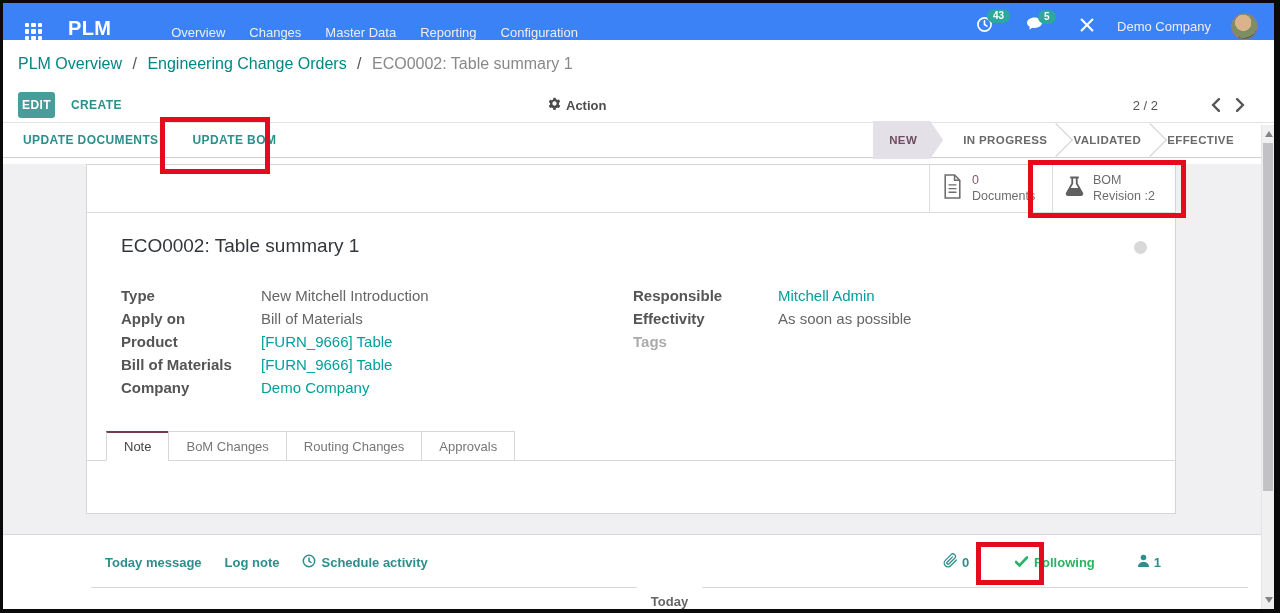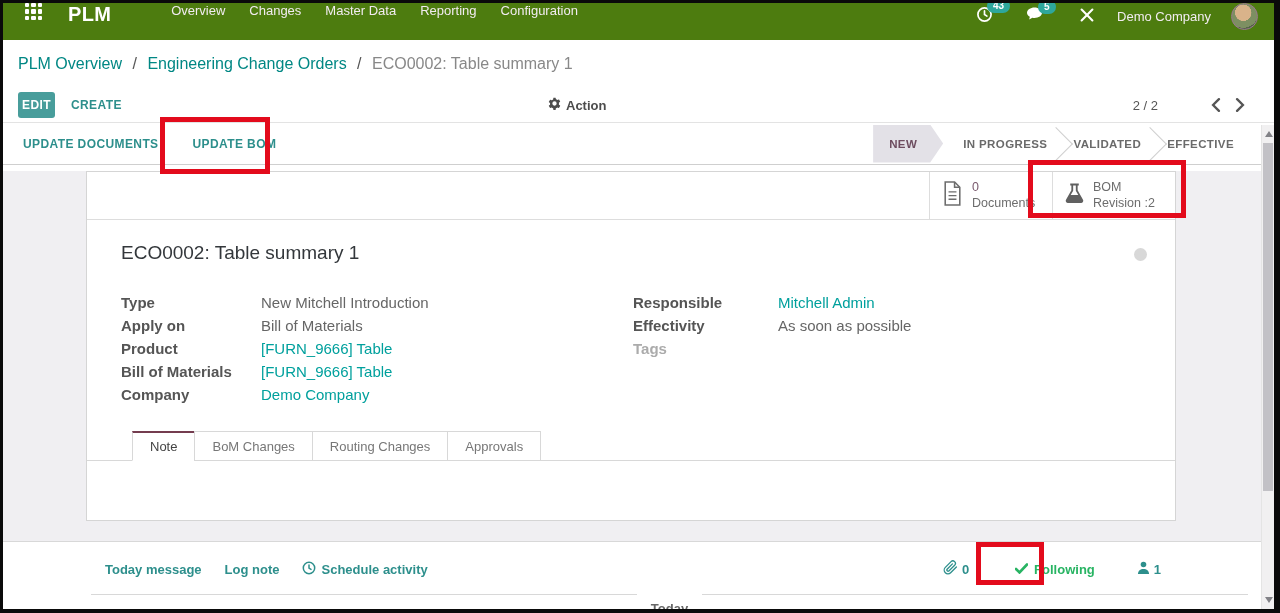--- a/index.html
+++ b/index.html
@@ -5,21 +5,21 @@
   * { box-sizing: border-box; margin: 0; padding: 0; }
   body { font-family: "Liberation Sans", sans-serif; background: #fff; }
   .page {
     position: relative; width: 1280px; height: 613px;
     border-top: 3px solid #0a0a0a; border-left: 3px solid #0a0a0a;
     border-right: 6px solid #0a0a0a; border-bottom: 4px solid #0a0a0a;
     overflow: hidden; background: #fff;
   }
 
   
-  .navbar { height: 37px; background: #4d7c0f; display: flex; align-items: flex-start; color: #fff; }
+  .navbar { height: 37px; background: #3b82f6; display: flex; align-items: flex-end; color: #fff; }
   .apps-grid { width: 17px; height: 17px; display: grid; grid-template-columns: repeat(3,1fr); gap: 2px; margin-left: 22px; cursor: pointer; }
   .apps-grid span { background: #fff; border-radius: 1px; }
   .brand { font-size: 20px; font-weight: bold; margin-left: 26px; letter-spacing: .3px; }
   .nav-menu { display: flex; gap: 24px; margin-left: 60px; font-size: 13px; }
   .nav-menu div { cursor: pointer; color: #f2ecf1; }
   .nav-right { margin-left: auto; display: flex; align-items: center; margin-right: 16px; }
   .nav-icon-wrap { position: relative; margin-right: 34px; cursor: pointer; display: flex; align-items: center; }
   .nav-badge { position: absolute; top: -7px; left: 11px; background: #2EA79C; color: #fff; font-size: 10px; font-weight: bold; border-radius: 9px; padding: 2px 6px; line-height: 1; }
   .tools-x { margin-right: 22px; }
   .company-name { font-size: 13px; color: #f2ecf1; margin-right: 20px; }
@@ -36,21 +36,21 @@
   .control-row { height: 34px; position: relative; display: flex; align-items: center; padding-left: 15px; }
   .btn-edit { background: #489D9B; color: #fff; font-size: 12px; font-weight: bold; letter-spacing: .4px;
     border: none; border-radius: 3px; padding: 6px 4px; cursor: pointer; }
   .btn-create { color: #2d8f8c; font-size: 12px; font-weight: bold; letter-spacing: .4px; background: none; border: none; margin-left: 16px; cursor: pointer; }
   .action-menu { position: absolute; left: 545px; display: flex; align-items: center; gap: 5px; font-size: 13px; font-weight: bold; color: #4c4c4c; cursor: pointer; }
   .pager { position: absolute; right: 22px; display: flex; align-items: center; }
   .pager-value { font-size: 13px; color: #555; margin-right: 46px; }
   .pager-arrow { cursor: pointer; display: flex; align-items: center; padding: 2px 7px; }
 
   
-  .statusbar { height: 43px; border-top: 1px solid #e3e3e3; border-bottom: 1px solid #cfcfcf;
+  .statusbar { height: 36px; border-top: 1px solid #e3e3e3; border-bottom: 1px solid #cfcfcf;
     display: flex; align-items: center; background: #fff; }
   .sb-buttons { display: flex; gap: 34px; padding-left: 20px; }
   .sb-btn { color: #2d8f8c; font-size: 12px; font-weight: bold; letter-spacing: .4px; background: none; border: none; cursor: pointer; }
   .stages { margin-left: auto; display: flex; align-items: center; height: 100%; padding-right: 26px; }
   .stage { font-size: 11.5px; font-weight: bold; letter-spacing: .4px; color: #6a6a6a; padding: 0 14px; cursor: pointer; white-space: nowrap; }
   .stage.active { background: #e3e1e7; color: #6E4D60; height: 38px; line-height: 38px; padding: 0 26px 0 16px;
     clip-path: polygon(0 0, calc(100% - 13px) 0, 100% 50%, calc(100% - 13px) 100%, 0 100%); margin-right: 6px; }
   .stage-sep { width: 24px; height: 24px; border-top: 1px solid #cfcfcf; border-right: 1px solid #cfcfcf;
     transform: rotate(45deg); margin: 0 -9px 0 -17px; flex: none; }
 
@@ -66,21 +66,21 @@
   .fields { display: flex; margin: 27px 0 0 34px; }
   .fcol-left { width: 512px; }
   .fcol-right { width: 500px; }
   .frow { display: flex; height: 23px; align-items: center; font-size: 15px; }
   .flabel { width: 140px; font-weight: bold; color: #555; flex: none; }
   .fcol-right .flabel { width: 145px; }
   .flabel.muted { color: #ababab; }
   .fvalue { color: #666; }
   .fvalue.link { color: #00A09D; cursor: pointer; }
 
-  .tabs { display: flex; padding-left: 45px; margin-top: 25px; border-bottom: 1px solid #d8d8d8; }
+  .tabs { display: flex; padding-left: 19px; margin-top: 32px; border-bottom: 1px solid #d8d8d8; }
   .tab { font-size: 13px; color: #777; padding: 7px 17px 6px; border: 1px solid #d8d8d8; margin-left: -1px; margin-bottom: -1px; background: #fff; cursor: pointer; }
   .tab.active { color: #444; border-top: 2px solid #743C4F; border-bottom: 1px solid #fff; margin-left: 0; padding-top: 6px; }
 
   
   .chatter { height: 77px; background: #fff; border-top: 1px solid #d8d8d8; position: relative; }
   .chat-row { display: flex; align-items: center; margin: 18px 113px 0 102px; }
   .chat-btn { color: #2d8f8c; font-size: 13px; font-weight: bold; background: none; border: none; cursor: pointer; display: flex; align-items: center; gap: 5px; margin-right: 23px; }
   .chat-right { margin-left: auto; display: flex; align-items: center; }
   .attach { display: flex; align-items: center; gap: 4px; color: #2d8f8c; font-size: 13px; font-weight: bold; cursor: pointer; }
   .following { display: flex; align-items: center; gap: 6px; color: #28B463; font-size: 13px; font-weight: bold; margin-left: 46px; cursor: pointer; }

